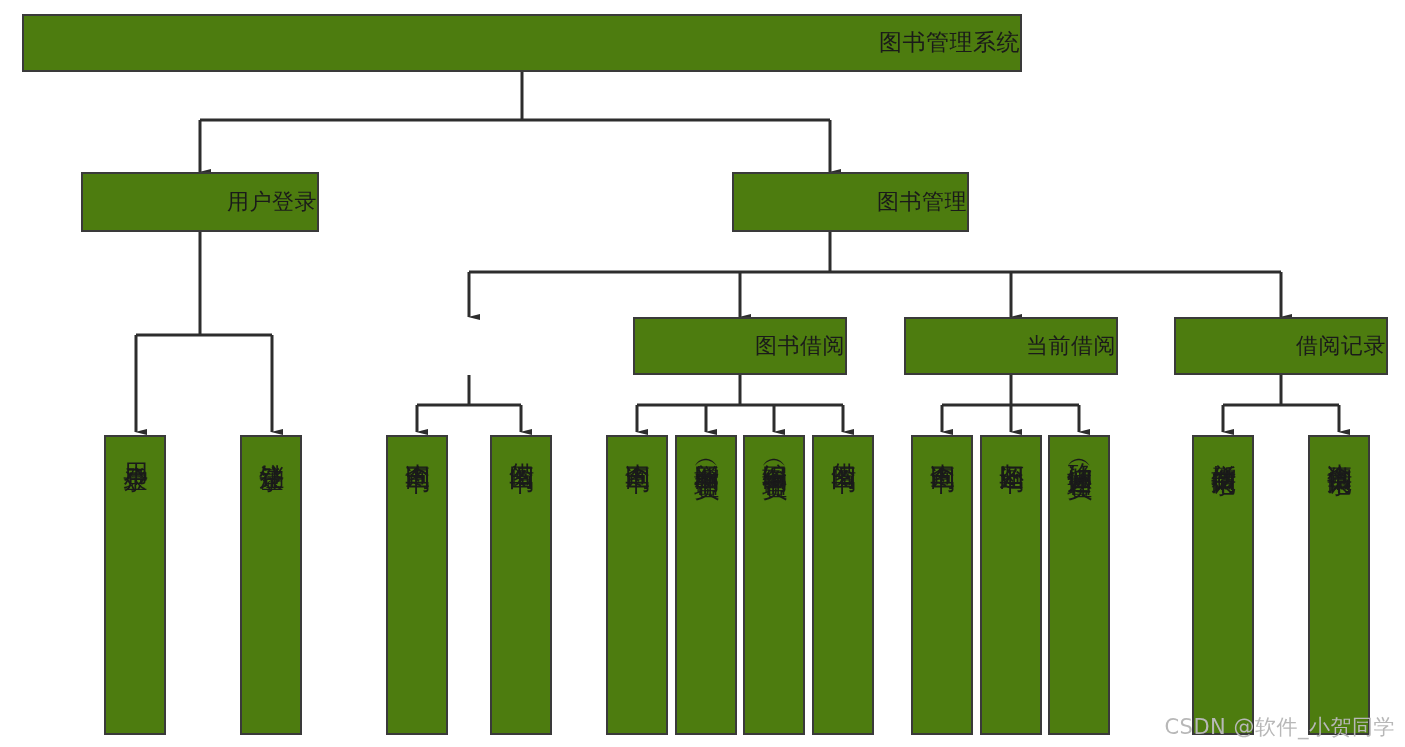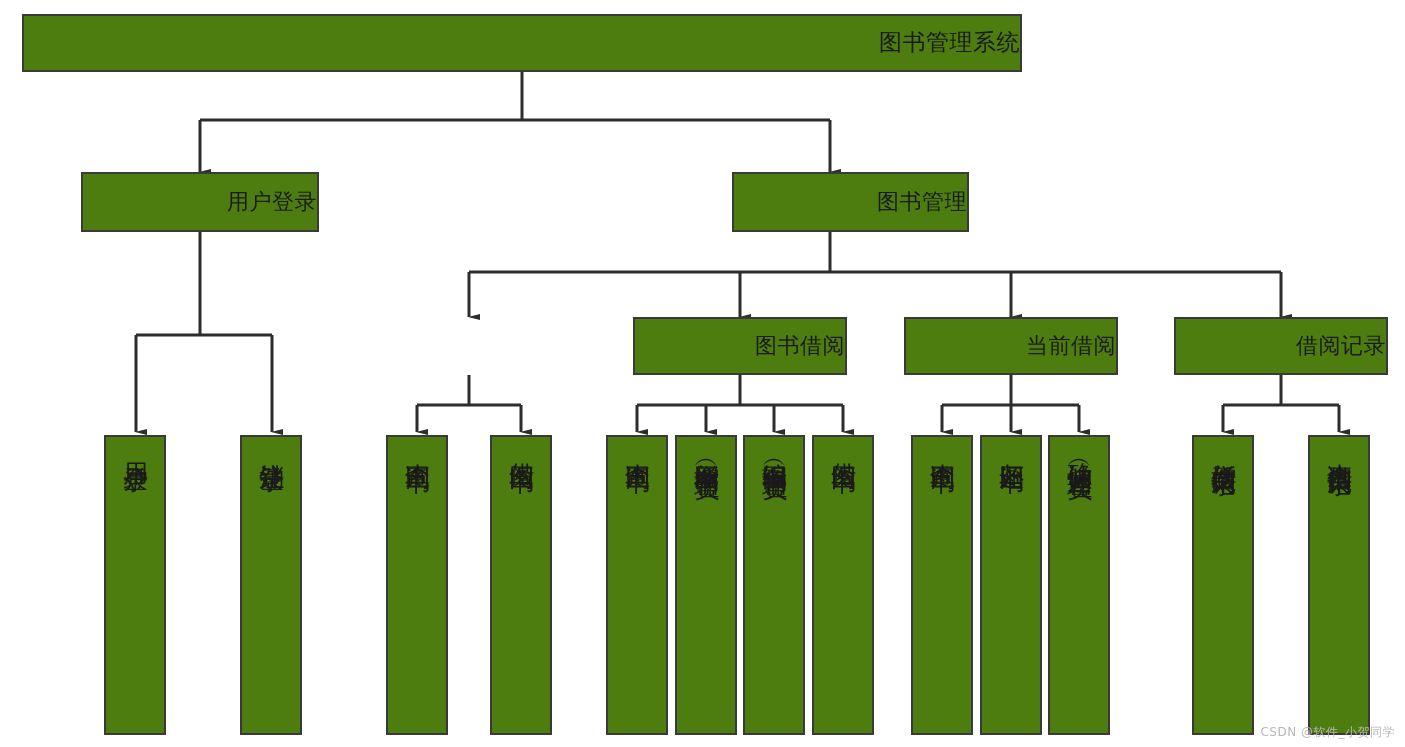--- a/index.html
+++ b/index.html
@@ -60,21 +60,21 @@
     font-size: 25px;
     line-height: 1.06;
     letter-spacing: 2px;
     white-space: nowrap;
     margin: 0 auto;
   }
   #watermark {
     position: absolute;
     right: 10px;
     bottom: 6px;
-    font-size: 12px;
+    font-size: 21px;
     color: #b8b8b8;
     letter-spacing: 0.5px;
     white-space: nowrap;
     font-family: "DejaVu Sans", "Liberation Sans", sans-serif;
     text-align: center;
   }
 </style>
 </head>
 <body>
 

